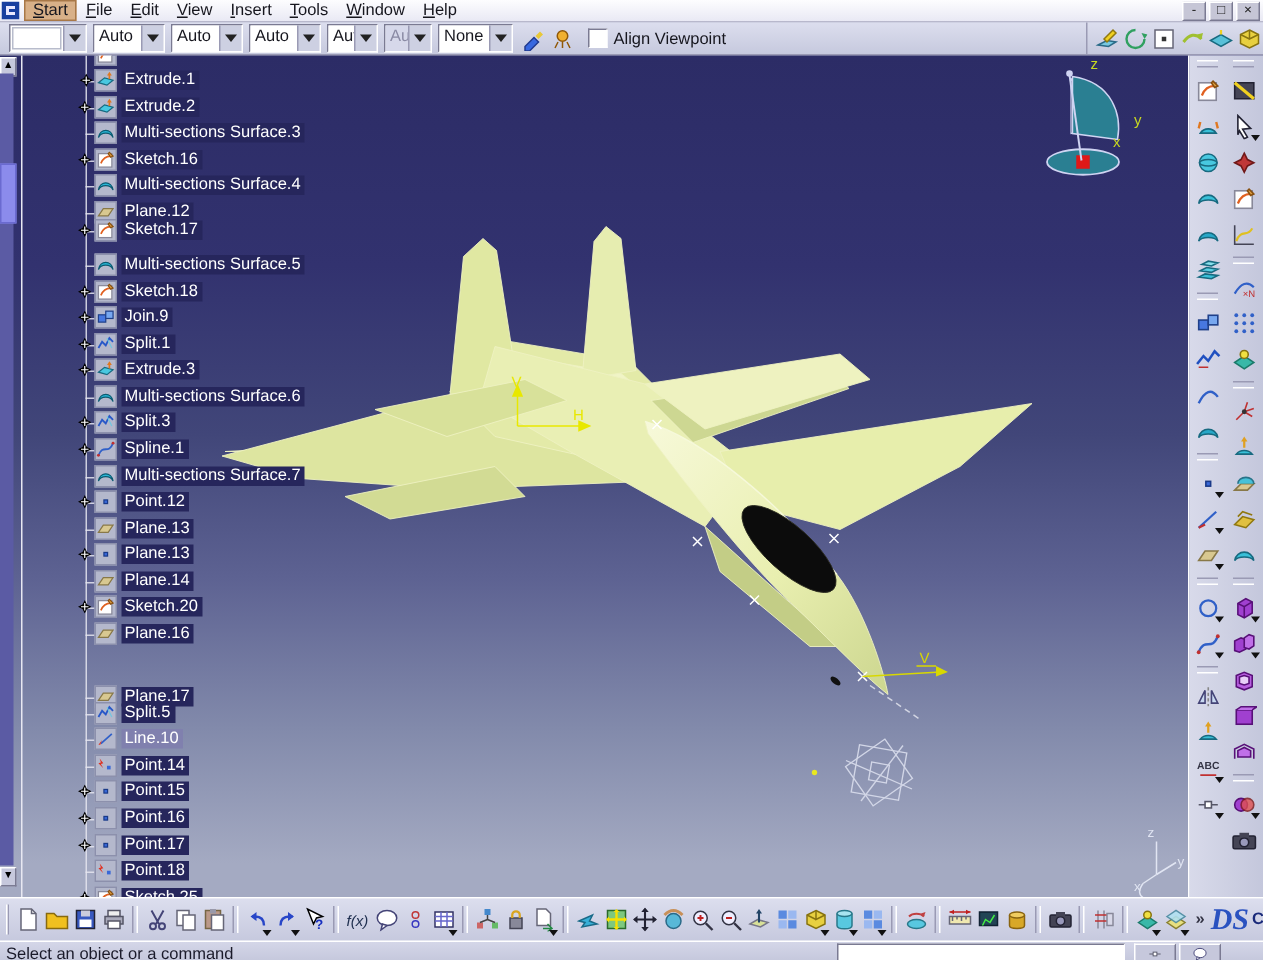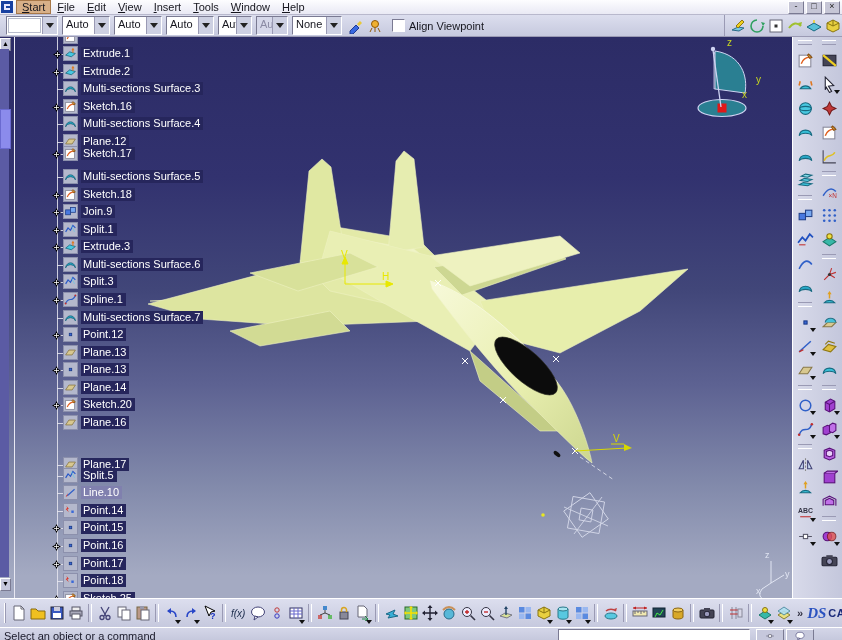--- a/index.html
+++ b/index.html
@@ -49,21 +49,21 @@
   .hsep{width:14px;height:3px;border-top:1px solid #9a9ab4;border-bottom:1px solid #fff;margin:3px 0;}
   .grip{width:14px;height:3px;border-top:1px solid #fff;border-bottom:1px solid #9a9ab4;margin:1px 0 3px;}
   .dd::after{content:'';position:absolute;right:0;bottom:1px;border-left:3px solid transparent;border-right:3px solid transparent;border-top:4px solid #111;}
   
   #bottomtb{height:28px;display:flex;align-items:center;background:linear-gradient(#dcdeee,#c6c9de);border-top:1px solid #fff;padding-left:4px;}
   #bottomtb .tbtn{height:24px;}
   #bottomtb .tbtn svg{width:16px;height:16px;}
   .hgrip{width:3px;height:20px;border-left:1px solid #fff;border-right:1px solid #9a9ab4;margin-right:3px;}
   #overflow{font-weight:bold;color:#334;padding:0 4px;}
   #logo{margin-left:auto;display:flex;align-items:center;padding-right:6px;}
-  #dsmark{font-family:"Liberation Serif",serif;font-style:italic;font-weight:bold;font-size:15px;color:#2a52c0;margin-right:2px;}
+  #dsmark{font-family:"Liberation Serif",serif;font-style:italic;font-weight:bold;font-size:20px;color:#2a52c0;margin-right:2px;}
   #cname{font-weight:bold;font-size:11px;color:#1a2a7a;letter-spacing:.5px;}
   
   #statusbar{height:15px;background:linear-gradient(#d4d6e8,#c2c5da);border-top:1px solid #fff;display:flex;align-items:center;position:relative;}
   #statusmsg{padding-left:4px;color:#1a1a2a;}
   #cmdinput{position:absolute;right:92px;top:1px;width:186px;height:11px;border:1px solid;border-color:#7a7a92 #fff #fff #7a7a92;font-size:10px;padding:0 2px;}
   .sbtn{position:absolute;top:1px;width:26px;height:12px;background:#c6c8dc;border:1px solid;border-color:#fff #7a7a92 #7a7a92 #fff;display:flex;align-items:center;justify-content:center;}
   .sbtn svg{width:10px;height:10px;}
   svg text{font-family:"Liberation Sans",sans-serif;}
 </style>
 </head>

